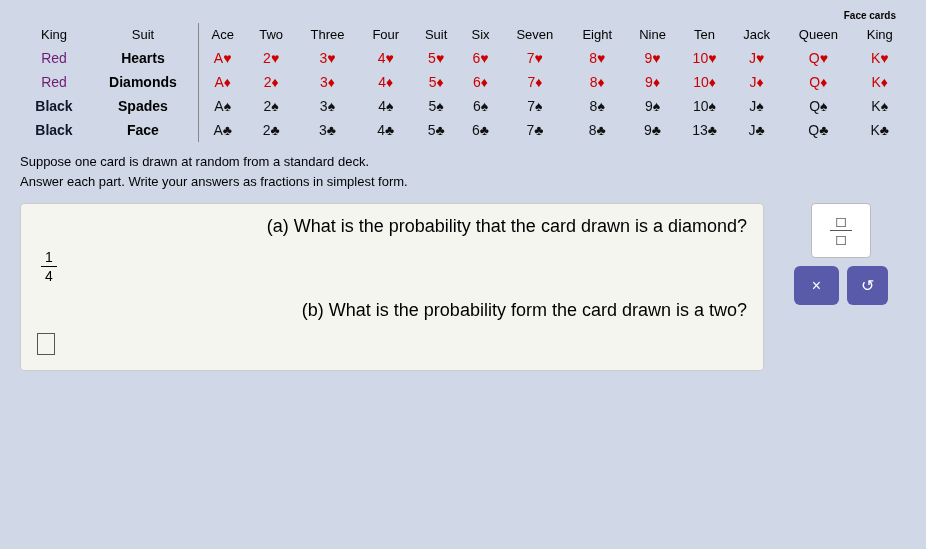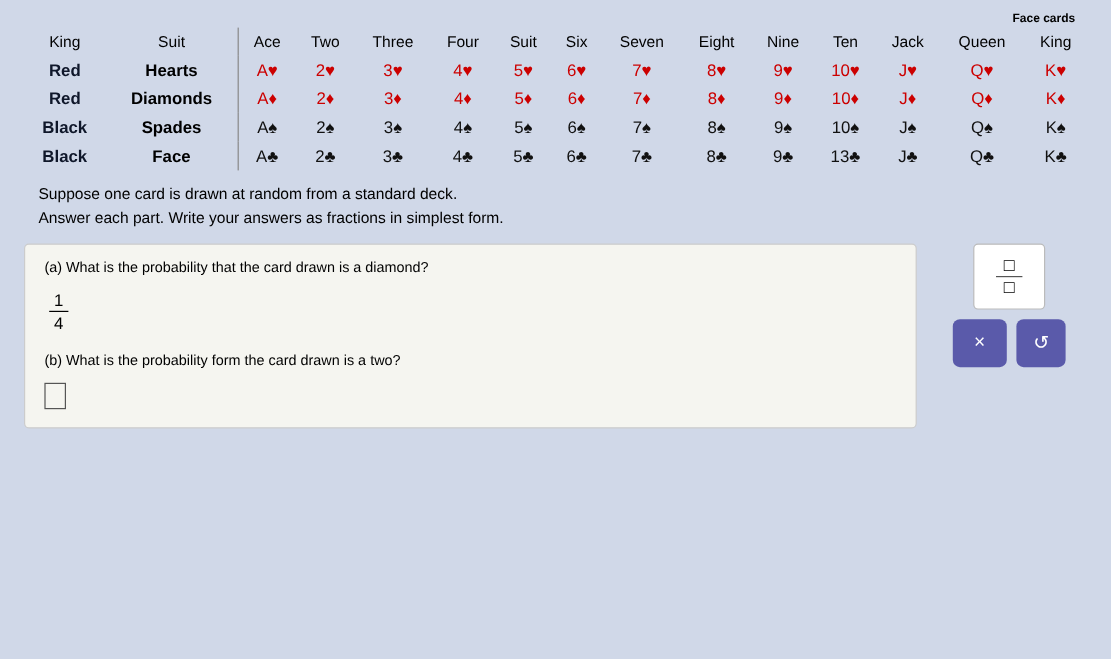--- a/index.html
+++ b/index.html
@@ -31,44 +31,44 @@
     }
     .card-table th {
       font-weight: normal;
       font-size: 13px;
     }
     .col-color { text-align: left; font-weight: bold; padding-left: 0; }
     .col-suit { text-align: right; font-weight: bold; padding-right: 4px; }
     .suit-divider { border-left: 1px solid #888; }
     .red-suit { color: #cc0000; }
     .black-suit { color: #111; }
-    .row-label-red { color: #0f172a; font-weight: bold; }
+    .row-label-red { color: #701a75; font-weight: normal; }
     .row-label-black { color: #0f172a; font-weight: bold; }
     .instructions {
       font-size: 13px;
       margin-bottom: 12px;
       line-height: 1.5;
-      margin-left: 12px;
     }
     .answer-area {
       display: flex;
       gap: 12px;
       align-items: flex-start;
     }
     .question-box {
       background: #f5f5f0;
       border: 1px solid #ccc;
       border-radius: 4px;
       padding: 12px 16px;
       flex: 1;
       min-height: 130px;
     }
     .question-text {
-      font-size: 12px;
+      font-size: 18px;
       margin-bottom: 8px;
+      text-align: right;
     }
     .fraction {
       display: inline-flex;
       flex-direction: column;
       align-items: center;
       font-size: 14px;
       vertical-align: middle;
       margin: 4px 0 10px 4px;
     }
     .fraction .numer {

